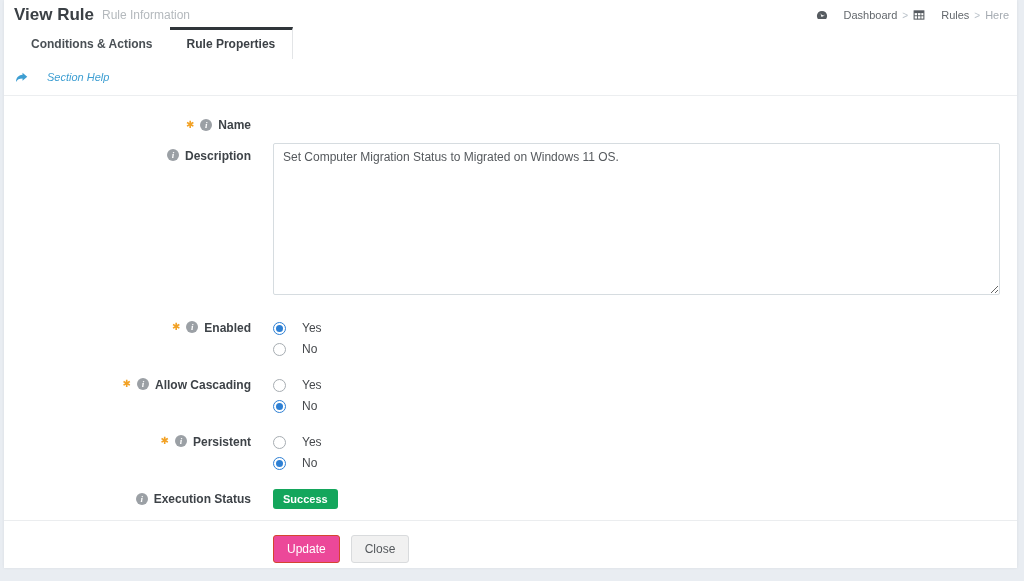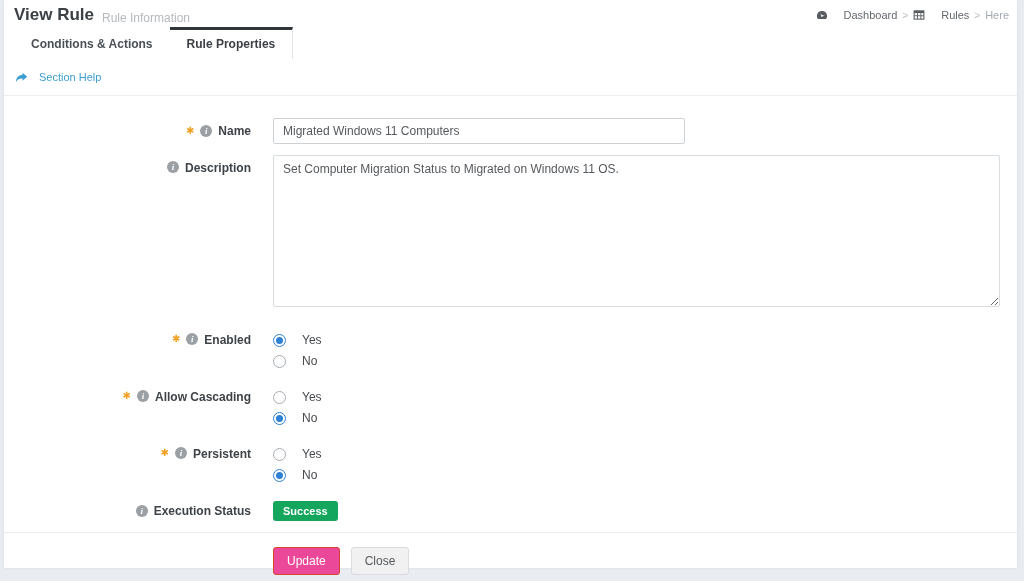--- a/index.html
+++ b/index.html
@@ -16,21 +16,21 @@
     box-shadow: 0 0 3px rgba(0,0,0,0.07);
     display: flex;
     flex-direction: column;
   }
   
   .header {
     display: flex; justify-content: space-between; align-items: center;
     padding: 5px 8px 2px 10px;
     height: 31px;
   }
-  .title-wrap { display: flex; align-items: flex-end; gap: 8px; }
+  .title-wrap { display: flex; align-items: center; gap: 8px; }
   .page-title { font-size: 17px; font-weight: 700; color: #3b4045; }
   .page-subtitle { font-size: 12px; color: #b4b9bd; }
   .breadcrumb { display: flex; align-items: center; gap: 5px; font-size: 11px; color: #63686d; }
   .crumb { display: flex; align-items: center; gap: 16px; cursor: pointer; }
   .crumb-sep { color: #b9c1c9; font-size: 10px; }
   .crumb-current { color: #a4aab1; }
   .crumb svg { display: block; }
   
   .tabbar { display: flex; padding-left: 10px; height: 32px; }
   .tab {
@@ -46,21 +46,21 @@
     background: #fff;
     color: #3c4146;
   }
   
   .section-bar {
     display: flex; justify-content: space-between; align-items: center;
     padding: 12px 12px 12px 11px;
     border-bottom: 1px solid #eceef0;
   }
   .section-desc { font-size: 12px; color: #595e63; }
-  .section-help { display: flex; align-items: center; gap: 11px; font-size: 11px; color: #3d9ed2; cursor: pointer; }
+  .section-help { display: flex; align-items: center; gap: 19px; font-size: 11px; color: #3d9ed2; cursor: pointer; font-style: italic; }
   .section-help svg { display: block; }
   
   .form { flex: 1; padding-top: 22px; }
   .form-row { display: flex; margin-bottom: 11px; }
   .label-col {
     width: 247px; flex: none;
     display: flex; justify-content: flex-end; align-items: center; gap: 6px;
   }
   .label-col.align-top { align-items: flex-start; padding-top: 3px; }
   .required-star { color: #f2a124; font-size: 10px; line-height: 12px; }
@@ -176,23 +176,20 @@
   </div>
 
   <div class="form">
 
     <div class="form-row">
       <div class="label-col">
         <span class="required-star">✱</span>
         <span class="info-icon">i</span>
         <span class="field-label">Name</span>
       </div>
-      <div class="control-col">
-        <input type="text" class="text-input" value="Migrated Windows 11 Computers" style="">
-      </div>
     </div>
 
     <div class="form-row">
       <div class="label-col align-top" style="padding-top:6px;">
         <span class="info-icon">i</span>
         <span class="field-label">Description</span>
       </div>
       <div class="control-col">
         <textarea class="textarea-input" style="">Set Computer Migration Status to Migrated on Windows 11 OS.</textarea>
       </div>

